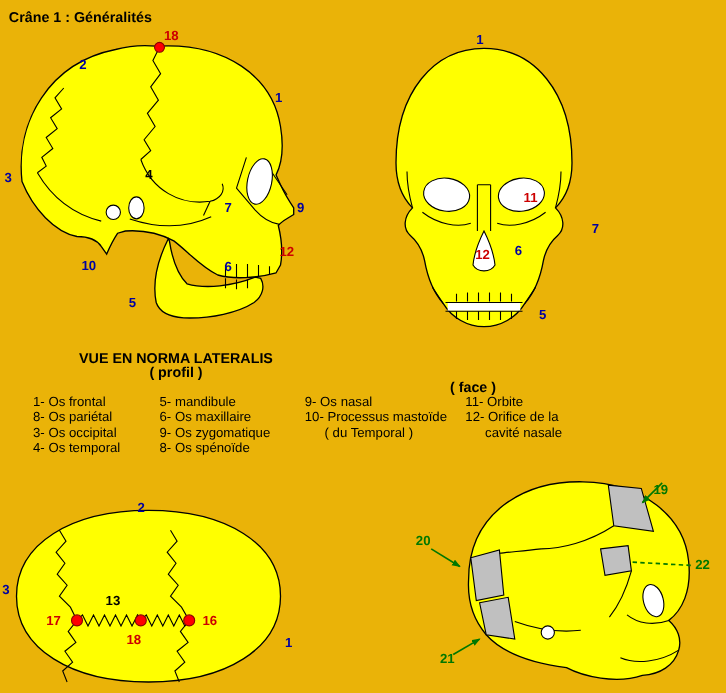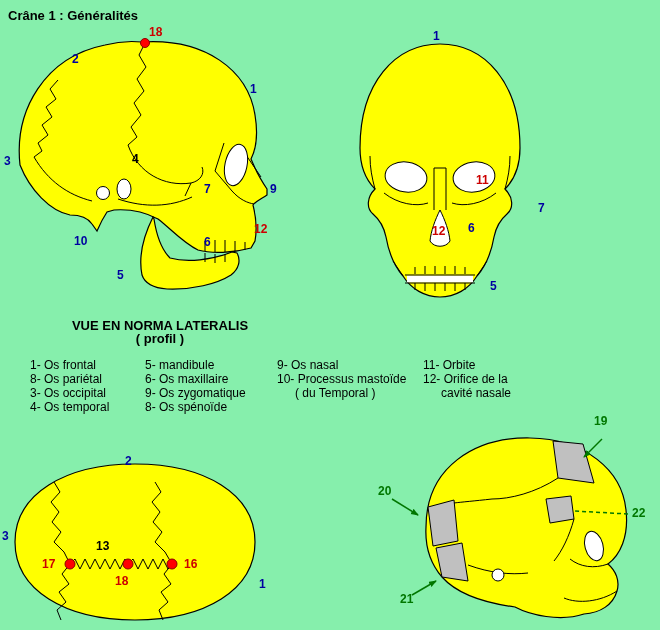--- a/index.html
+++ b/index.html
@@ -1,21 +1,21 @@
 <!DOCTYPE html>
 <html style="--bone: #FFFF00; --fontanelle: #C0C0C0; --blue: #0000A0; --red: #CC0000; --dot: #FF0000; --green: #007700;"><head>
 <meta charset="utf-8">
 <style>
   :root{
     --bone:#FFFF00; --fontanelle:#C0C0C0; --blue:#0000A0;
     --red:#CC0000; --dot:#FF0000; --green:#007700;
   }
   *{margin:0;padding:0;box-sizing:border-box;}
   body{font-family:"Liberation Sans",sans-serif;background:#fff;}
-  #page{position:relative;width:660px;height:630px;background:#86efac;overflow:hidden;}
+  #page{position:relative;width:660px;height:630px;background:#eab308;overflow:hidden;}
   #title{position:absolute;left:8px;top:8px;font-size:13px;font-weight:bold;color:#000;}
   .fig{position:absolute;}
   .fig svg{position:absolute;left:0;top:0;}
   .lbl{position:absolute;font-size:12px;font-weight:bold;line-height:1;white-space:nowrap;}
   .lbl.blue{color:var(--blue);}
   .lbl.red{color:var(--red);}
   .lbl.green{color:var(--green);}
   .lbl.black{color:#000;}
   .caption{position:absolute;font-size:13px;font-weight:bold;text-align:center;color:#000;}
   .legend-col{position:absolute;font-size:12px;color:#000;margin-left:25px;}
@@ -90,20 +90,21 @@
     <span class="lbl blue" style="left:93px;top:2px">1</span>
     <span class="lbl red" style="left:136px;top:146px">11</span>
     <span class="lbl blue" style="left:198px;top:174px">7</span>
     <span class="lbl red" style="left:92px;top:197px">12</span>
     <span class="lbl blue" style="left:128px;top:194px">6</span>
     <span class="lbl blue" style="left:150px;top:252px">5</span>
   </div>
 
   <div class="caption" style="left:55px;top:318px;width:210px">VUE EN NORMA LATERALIS</div>
   <div class="caption" style="left:55px;top:331px;width:210px">( profil )</div>
+  <div class="caption" style="left:330px;top:344px;width:200px">( face )</div>
 
   <div class="legend-col" style="left:5px;top:358px">
     <div>1- Os frontal</div>
     <div>8- Os pariétal</div>
     <div>3- Os occipital</div>
     <div>4- Os temporal</div>
   </div>
   <div class="legend-col" style="left:120px;top:358px">
     <div>5- mandibule</div>
     <div>6- Os maxillaire</div>
@@ -155,19 +156,19 @@
       <path class="ln" d="M 188 63 C 165 78 140 84 122 84 M 122 84 C 104 86 92 87 84 88 M 204 104 C 199 122 192 136 184 146 M 98 150 C 120 158 140 160 158 158"></path>
       <path class="ln" d="M 238 149 C 224 154 210 152 200 144"></path>
       <path class="ln" d="M 247 176 C 230 187 208 189 194 183"></path>
       <ellipse class="whiteS" cx="224" cy="131" rx="9" ry="15" transform="rotate(-15 224 131)"></ellipse>
       <circle class="whiteS" cx="128" cy="160" r="6"></circle>
       <line class="garr" x1="232" y1="24" x2="214" y2="42" marker-end="url(#ah)"></line>
       <line class="garr" x1="22" y1="84" x2="48" y2="100" marker-end="url(#ah)"></line>
       <line class="garr" x1="42" y1="180" x2="66" y2="166" marker-end="url(#ah)"></line>
       <line class="gdash" x1="258" y1="99" x2="204" y2="96"></line>
     </svg>
-    <span class="lbl green" style="left:224px;top:0">19</span>
+    <span class="lbl green" style="left:224px;top:24px">19</span>
     <span class="lbl green" style="left:8px;top:70px">20</span>
     <span class="lbl green" style="left:30px;top:178px">21</span>
     <span class="lbl green" style="left:262px;top:92px">22</span>
   </div>
 
 </div>
 
 </body></html>

